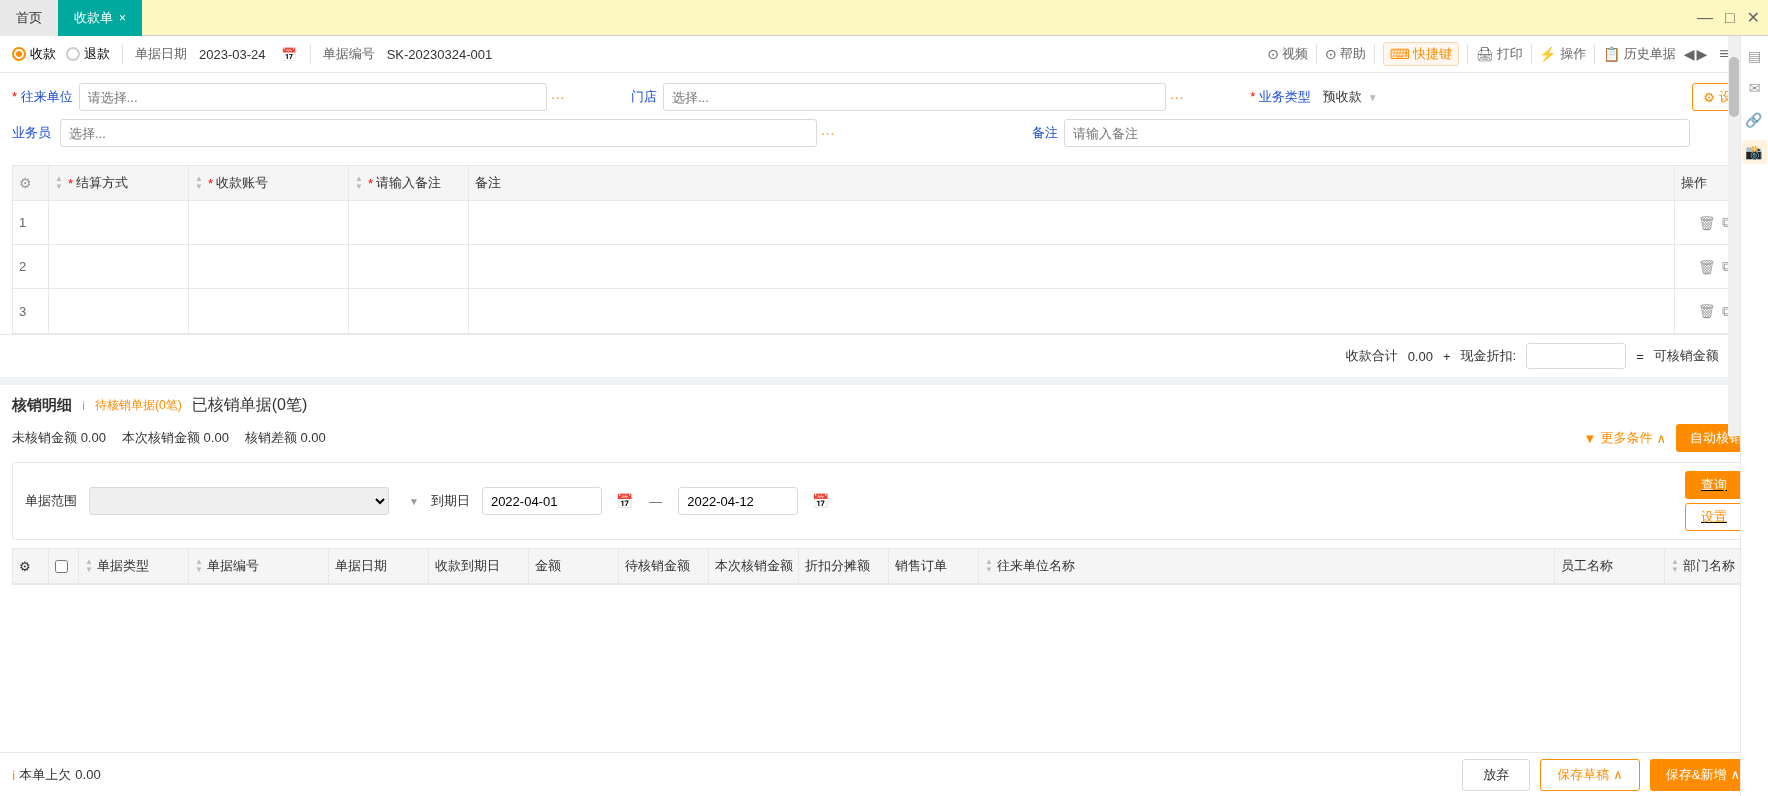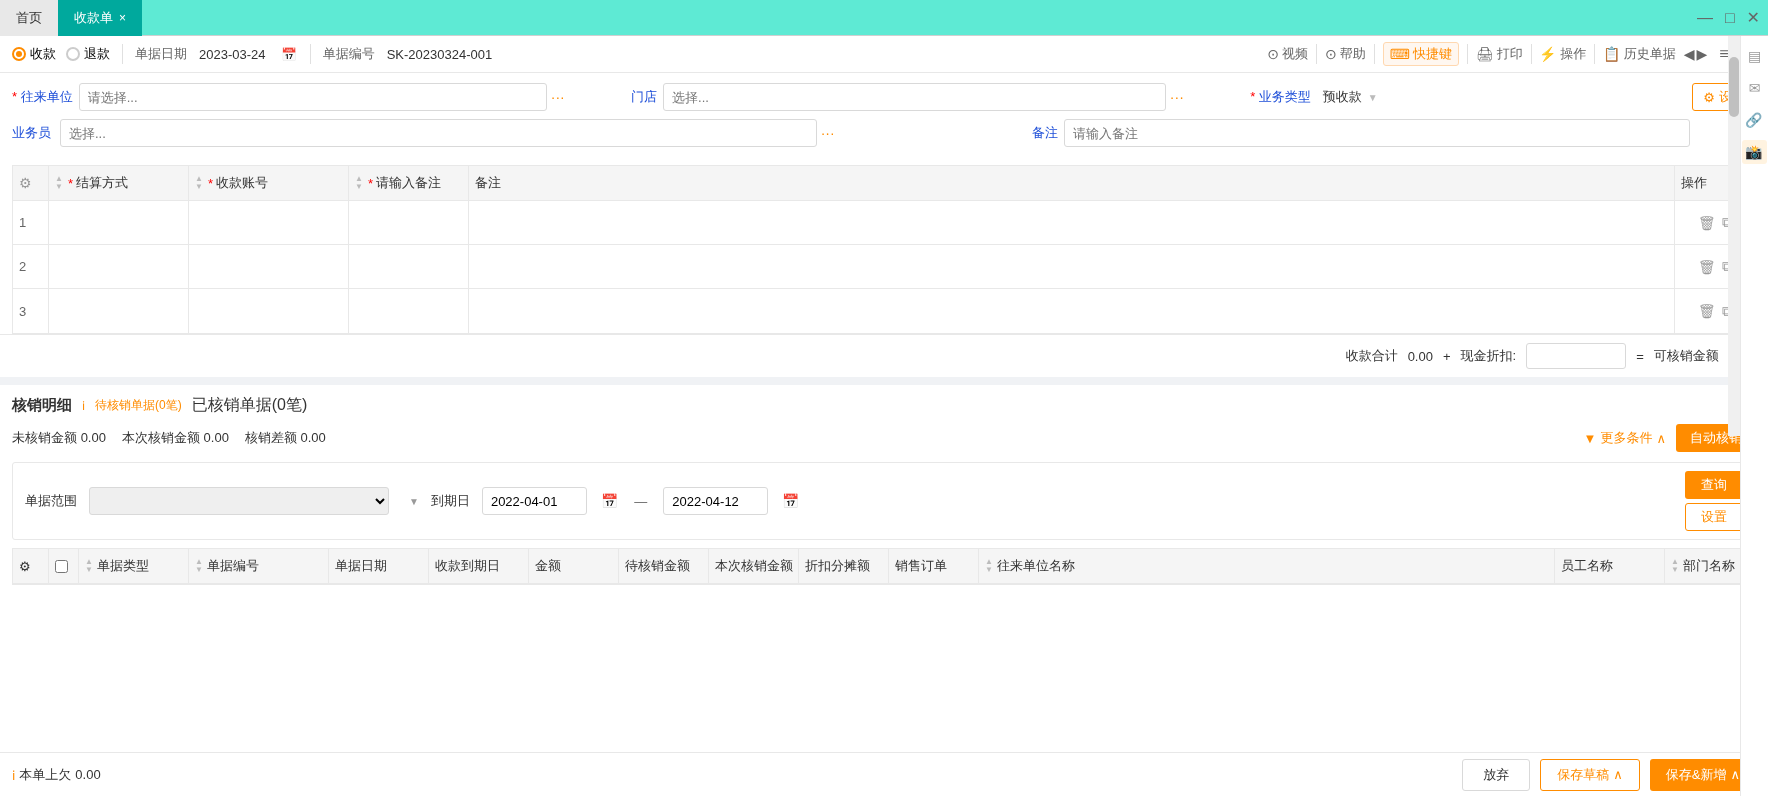--- a/index.html
+++ b/index.html
@@ -1,20 +1,20 @@
 <!DOCTYPE html>
 <html><head>
   <meta charset="utf-8">
   <style>
     * { box-sizing: border-box; margin: 0; padding: 0; font-family: "Microsoft YaHei", Arial, sans-serif; font-size: 13px; }
     body { width: 1768px; height: 796px; overflow: hidden; background: #f0f2f5; }
 
     
     .tab-bar {
-      display: flex; align-items: center; background: #5eead4; height: 36px;
+      display: flex; align-items: center; background: #fef9c3; height: 36px;
       border-bottom: 1px solid #d0d0d0;
     }
     .tab-item {
       padding: 0 16px; height: 36px; display: flex; align-items: center;
       cursor: pointer; font-size: 13px; color: #333;
     }
     .tab-item.home { background: #e8e8e8; color: #333; }
     .tab-item.active { background: #00a99d; color: #fff; }
     .tab-close { margin-left: 6px; font-size: 12px; cursor: pointer; }
     .tab-bar-right { margin-left: auto; display: flex; align-items: center; padding-right: 8px; gap: 12px; }
@@ -120,21 +120,21 @@
     .auto-hexiao-btn {
       background: #ff8c00; color: #fff; border: none; padding: 5px 14px;
       border-radius: 3px; cursor: pointer; font-size: 13px;
     }
     .hexiao-stats-right { margin-left: auto; display: flex; align-items: center; gap: 10px; }
 
     
     .filter-row { display: flex; align-items: center; gap: 12px; padding: 8px 0; border: 1px solid #e8e8e8; border-radius: 3px; padding: 8px 12px; margin-bottom: 8px; }
     .filter-label { color: #333; white-space: nowrap; }
     .filter-select { flex: 1; max-width: 300px; height: 28px; border: 1px solid #d9d9d9; border-radius: 3px; padding: 0 8px; }
-    .filter-date { height: 28px; border: 1px solid #d9d9d9; border-radius: 3px; padding: 0 8px; width: 105px; }
+    .filter-date { height: 28px; border: 1px solid #d9d9d9; border-radius: 3px; padding: 0 8px; width: 120px; }
     .date-icon { color: #ff8c00; cursor: pointer; margin-left: 2px; font-size: 14px; }
     .date-dash { color: #666; margin: 0 4px; }
     .query-btn { background: #ff8c00; color: #fff; border: none; padding: 5px 16px; border-radius: 3px; cursor: pointer; font-size: 13px; margin-left: auto; }
     .settings-btn2 { background: #fff; border: 1px solid #ff8c00; color: #ff8c00; padding: 4px 14px; border-radius: 3px; cursor: pointer; font-size: 13px; }
     .query-settings-area { display: flex; flex-direction: column; gap: 4px; }
 
     
     .bottom-table { border: 1px solid #e8e8e8; }
     .bottom-table-header {
       display: grid;
@@ -433,21 +433,21 @@
       <select class="filter-select">
         <option></option>
       </select>
       <span class="chevron-down">▼</span>
       <span class="filter-label">到期日</span>
       <input class="filter-date" type="text" value="2022-04-01" style="">
       <span class="date-icon">📅</span>
       <span class="date-dash">—</span>
       <input class="filter-date" type="text" value="2022-04-12" style="">
       <span class="date-icon">📅</span>
-      <div class="query-settings-area" style="margin-left:auto;">
+      <div class="query-settings-area" style="margin-left:auto;text-decoration:underline;">
         <button class="query-btn">查询</button>
         <button class="settings-btn2">设置</button>
       </div>
     </div>
 
     <div class="bottom-table">
       <div class="bottom-table-header">
         <div class="bth">
           <span>⚙</span>
         </div>

